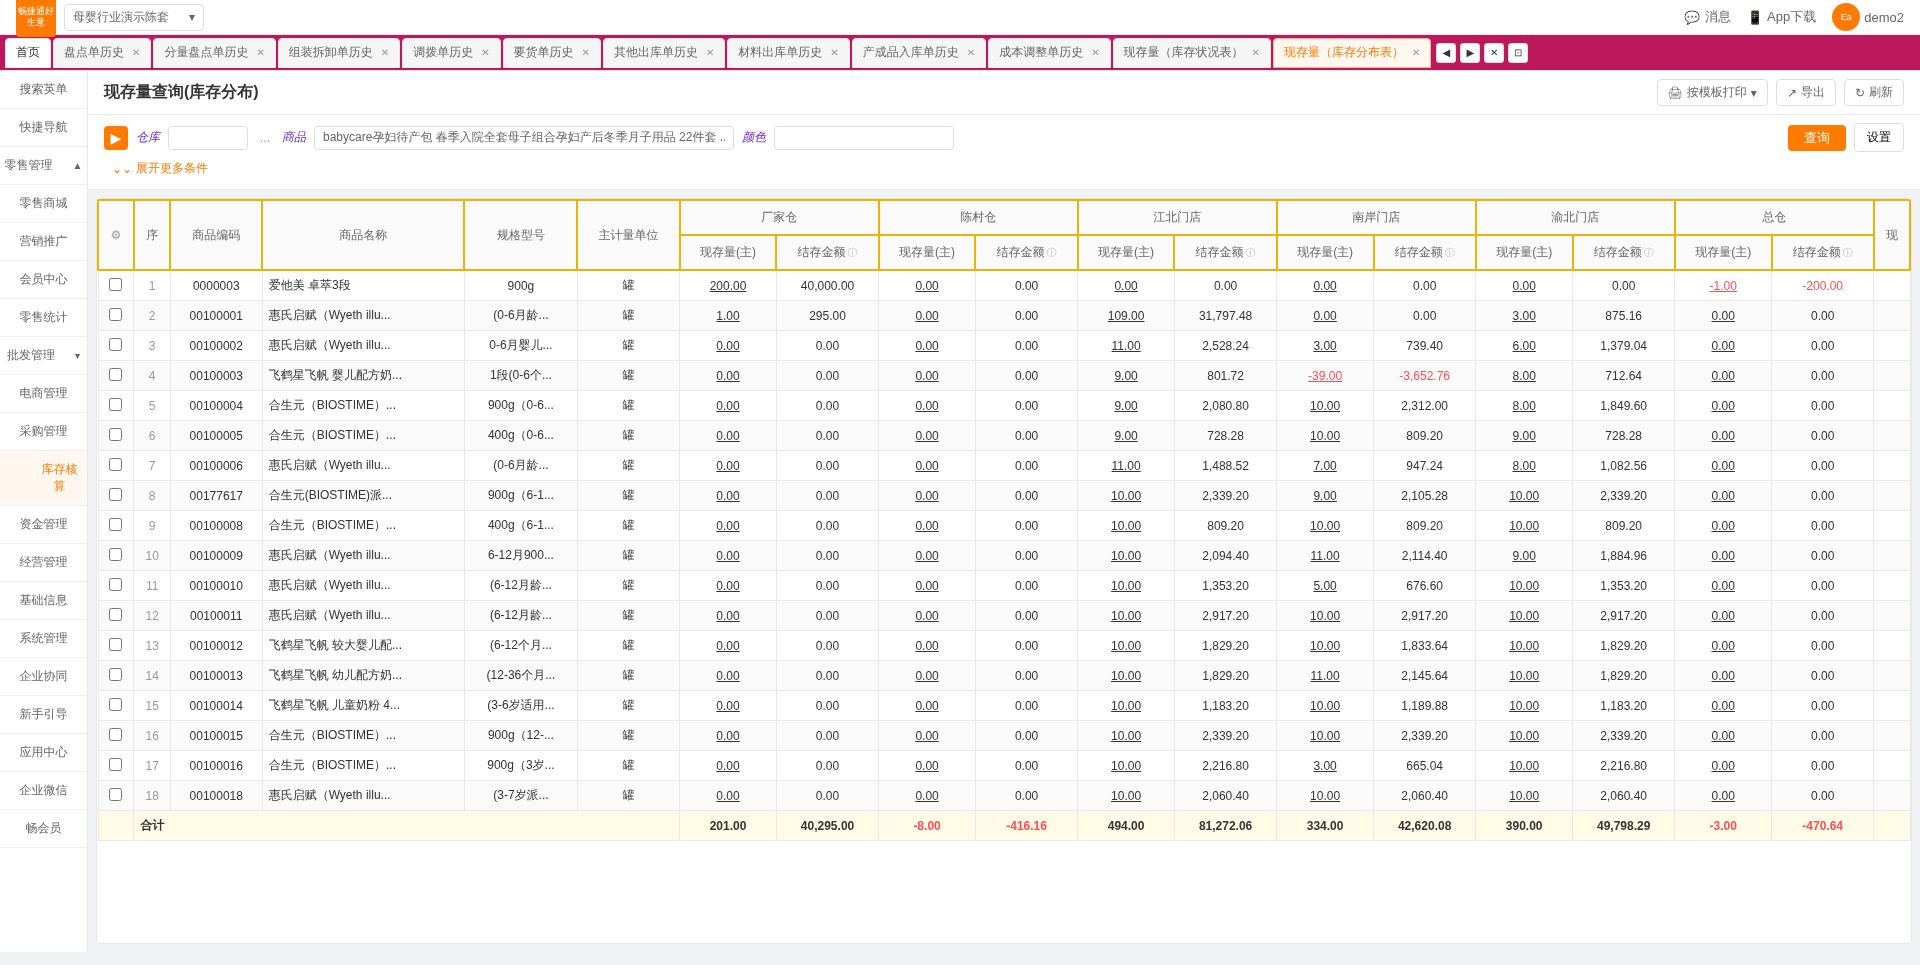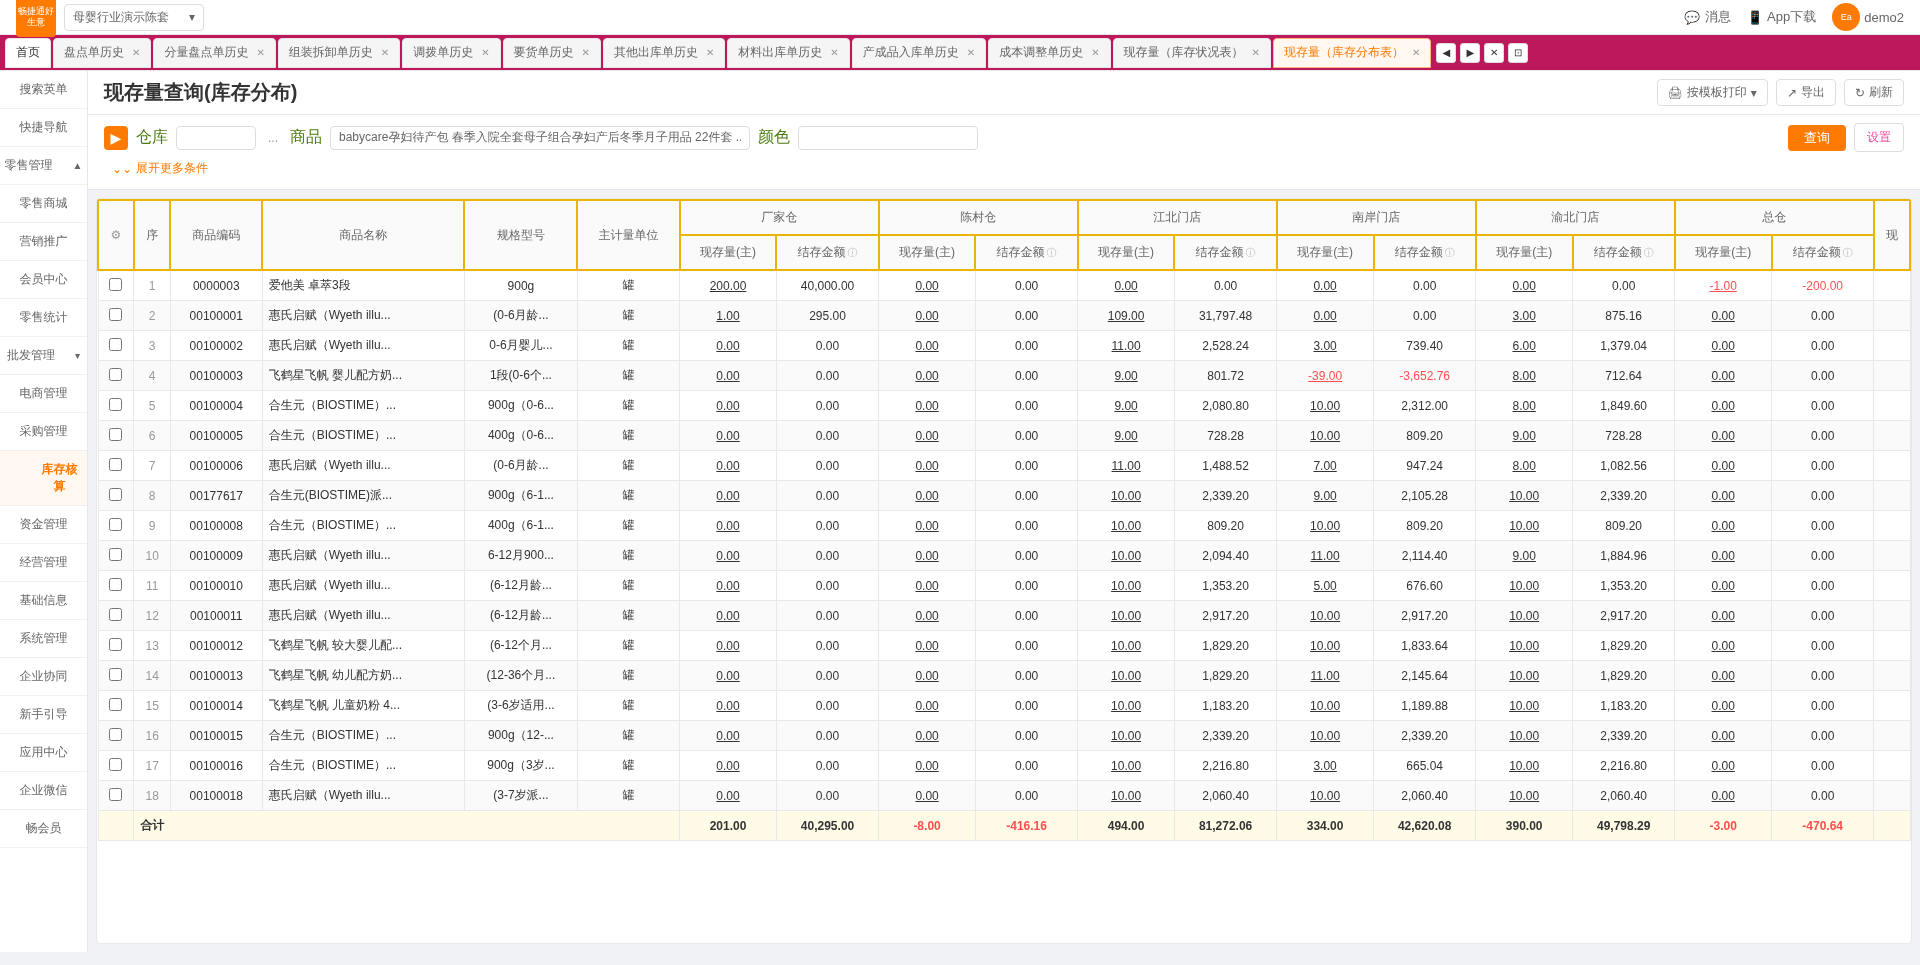--- a/index.html
+++ b/index.html
@@ -22,36 +22,36 @@
     .tab-close { font-size: 10px; color: #999; cursor: pointer; margin-left: 4px; }
     .tab-nav { display: flex; align-items: center; gap: 4px; padding: 0 4px; }
     .tab-nav-btn { width: 20px; height: 20px; border: 1px solid #ddd; border-radius: 3px; display: flex; align-items: center; justify-content: center; cursor: pointer; background: #fff; font-size: 10px; }
 
     
     .layout { display: flex; height: calc(965px - 84px); }
 
     
     .sidebar { width: 88px; background: #fff; border-right: 1px solid #e8e8e8; display: flex; flex-direction: column; overflow-y: auto; }
     .sidebar-item { padding: 10px 4px; text-align: center; cursor: pointer; font-size: 12px; color: #666; border-bottom: 1px solid #f0f0f0; }
-    .sidebar-item.active { color: #ff7a00; background: #fff7f0; font-weight: bold; padding-left: 36px; }
+    .sidebar-item.active { color: #ff7a00; background: #fff7f0; font-weight: normal; padding-left: 36px; }
     .sidebar-item.has-arrow { display: flex; align-items: center; justify-content: center; gap: 20px; }
 
     
     .page-content { flex: 1; display: flex; flex-direction: column; overflow: hidden; background: #f0f2f5; }
     .page-header { background: #fff; padding: 8px 16px; border-bottom: 1px solid #e8e8e8; display: flex; align-items: center; justify-content: space-between; }
-    .page-title { font-size: 20px; font-weight: bold; color: #333; }
+    .page-title { font-size: 16px; font-weight: bold; color: #333; }
     .page-actions { display: flex; align-items: center; gap: 8px; }
     .action-btn { display: flex; align-items: center; gap: 4px; padding: 4px 10px; border: 1px solid #ddd; border-radius: 4px; cursor: pointer; background: #fff; font-size: 12px; color: #666; }
-    .filter-label { color: #4d7c0f; font-size: 16px; white-space: nowrap; }
+    .filter-label { color: #6d28d9; font-size: 12px; white-space: nowrap; font-style: italic; }
     .filter-input { border: 1px solid #ddd; border-radius: 4px; padding: 4px 8px; font-size: 12px; min-width: 80px; }
     .filter-input-wide { border: 1px solid #ddd; border-radius: 4px; padding: 4px 8px; font-size: 12px; width: 420px; color: #666; }
     .filter-input-color { border: 1px solid #ddd; border-radius: 4px; padding: 4px 8px; font-size: 12px; width: 180px; }
     .expand-btn { display: flex; align-items: center; gap: 4px; color: #ff7a00; cursor: pointer; font-size: 12px; padding: 4px 8px; }
     .orange-btn { background: #ff7a00; color: white; border: none; border-radius: 4px; padding: 4px 16px; cursor: pointer; font-size: 13px; }
-    .white-btn { background: #fff; color: #ec4899; border: 1px solid #ddd; border-radius: 4px; padding: 5px 12px; cursor: pointer; font-size: 12px; }
+    .white-btn { background: #fff; color: #000000; border: 1px solid #ddd; border-radius: 4px; padding: 5px 12px; cursor: pointer; font-size: 12px; }
     .orange-arrow { width: 24px; height: 24px; background: #ff7a00; border-radius: 4px; display: flex; align-items: center; justify-content: center; color: white; cursor: pointer; font-size: 14px; }
     .dots-btn { color: #999; cursor: pointer; padding: 0 4px; }
 
     
     .table-container { flex: 1; overflow: auto; background: #fff; margin: 8px; border-radius: 4px; border: 1px solid #e8e8e8; }
     table { width: 100%; border-collapse: collapse; font-size: 12px; }
     thead { background: #fafafa; position: sticky; top: 0; z-index: 2; }
     th { padding: 8px 6px; border: 2px solid #eab308; font-weight: normal; color: #666; text-align: center; white-space: nowrap; font-size: 12px; }
     td { padding: 6px 6px; border: 1px solid #e8e8e8; text-align: center; white-space: nowrap; font-size: 12px; }
     .th-group { background: #fafafa; text-align: center; }

